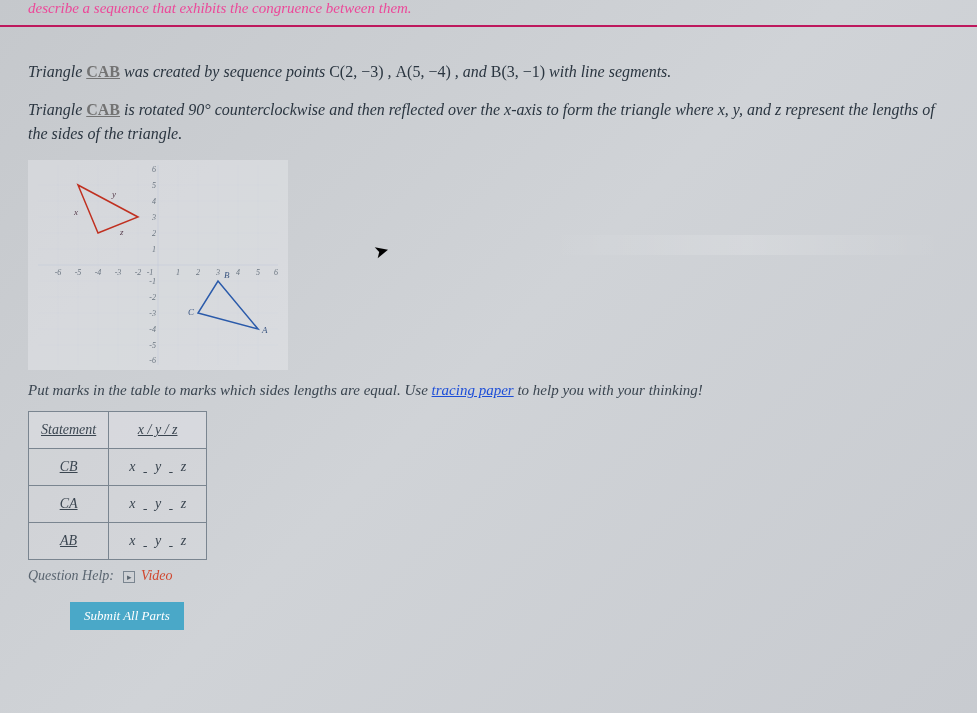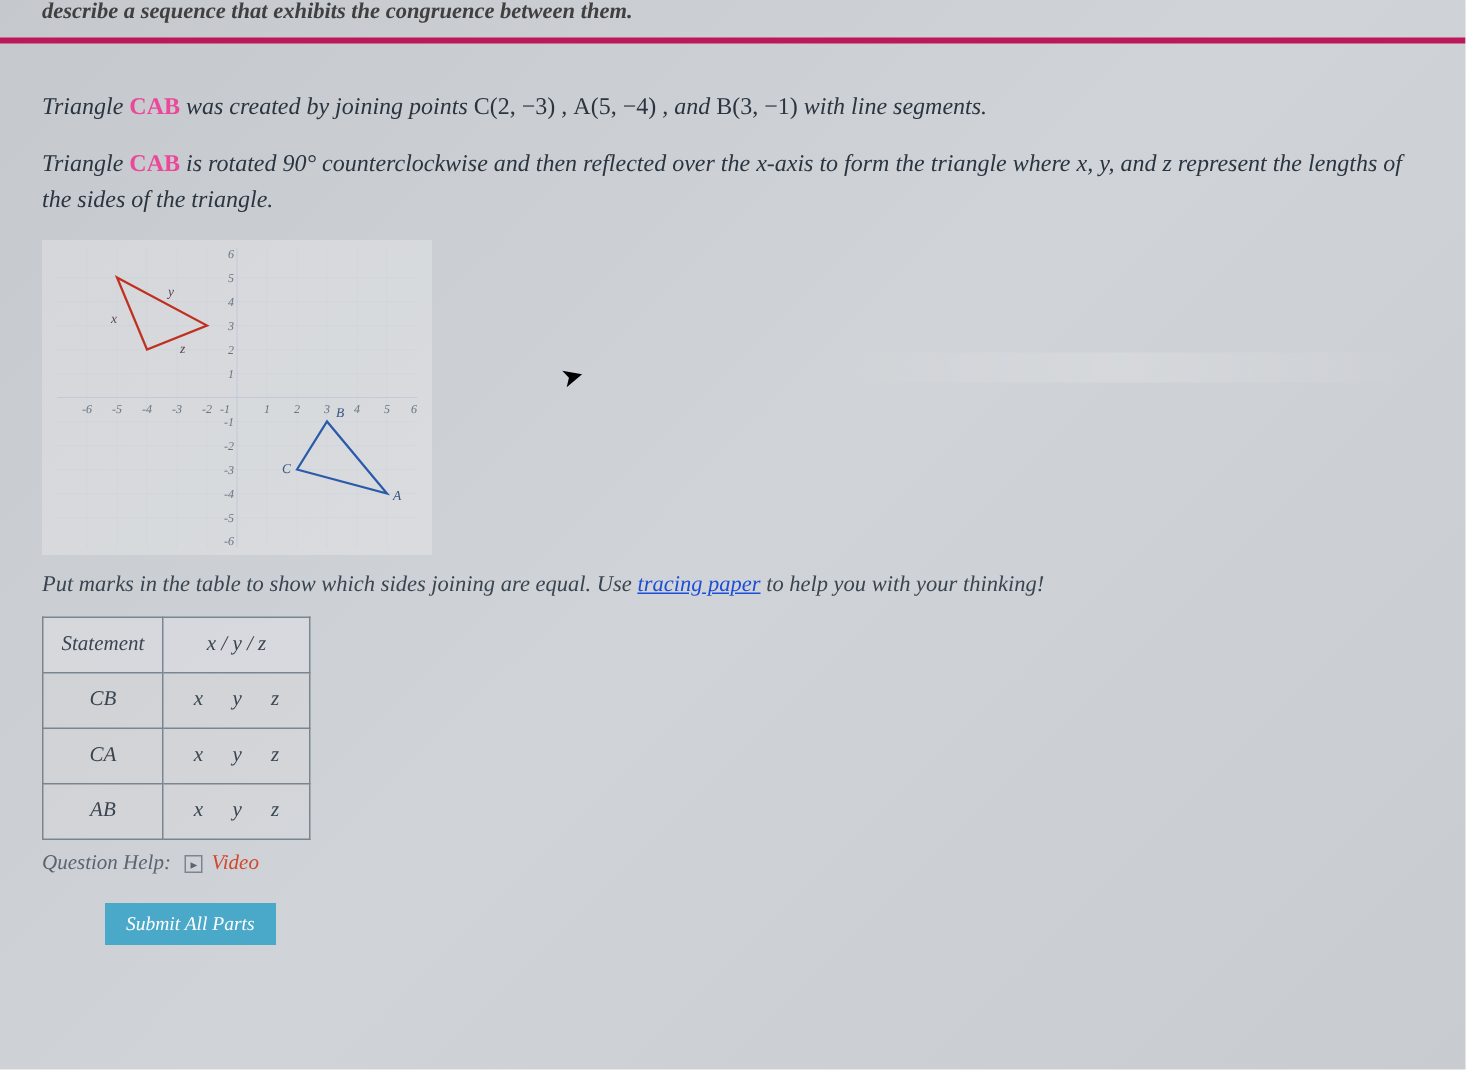--- a/index.html
+++ b/index.html
@@ -11,37 +11,36 @@
     overflow: hidden;
     position: relative;
     color: #2a3540;
   }
   .top-fragment {
     position: absolute;
     top: 0; left: 0; right: 0;
     padding: 0 28px 8px 28px;
     font-style: italic;
     font-size: 15px;
-    color: #404040;
-    border-bottom: 4px solid #be185d;
-    font-weight: bold;
+    color: #ec4899;
+    border-bottom: 2px solid #be185d;
   }
   .content {
     position: absolute;
     top: 40px; left: 0; right: 0;
     padding: 20px 28px 0 28px;
   }
   .problem-text {
     font-style: italic;
     font-size: 16px;
     line-height: 1.5;
     color: #2a3540;
     margin-bottom: 14px;
   }
-  .cab { color: #ec4899; font-weight: bold; font-style: normal; }
+  .cab { color: #737373; font-weight: bold; font-style: normal; text-decoration: underline; }
   .coord { font-style: normal; }
   .graph-area {
     width: 260px;
     height: 210px;
     position: relative;
     margin: 10px 0 10px 0;
     background: rgba(245,245,248,0.3);
   }
   .graph-area svg { position: absolute; top:0; left:0; }
   .cursor {
@@ -69,20 +68,21 @@
     margin-top: 4px;
     background: rgba(255,255,255,0.1);
   }
   table.match th, table.match td {
     border: 1px solid #7a8590;
     padding: 10px 12px;
     font-style: italic;
     font-size: 14px;
     text-align: center;
     color: #3a4550;
+    text-decoration: underline;
   }
   table.match th {
     background: rgba(230,230,235,0.3);
     font-weight: normal;
   }
   .opt-row span {
     display: inline-block;
     margin: 0 8px;
     cursor: pointer;
   }
@@ -118,21 +118,21 @@
   .hazy { position:absolute; top:195px; right:30px; width:400px; height:20px; background: linear-gradient(90deg, transparent, rgba(255,255,255,0.15), transparent); }
 </style>
 </head>
 <body>
 
 <div class="top-fragment">describe a sequence that exhibits the congruence between them.</div>
 
 <div class="content">
 
   <p class="problem-text">
-    <span>Triangle </span><span class="cab">CAB</span><span> was created by joining points </span><span class="coord">C(2, −3)</span><span> , </span><span class="coord">A(5, −4)</span><span> , and </span><span class="coord">B(3, −1)</span><span>  with line segments.</span>
+    <span>Triangle </span><span class="cab">CAB</span><span> was created by sequence points </span><span class="coord">C(2, −3)</span><span> , </span><span class="coord">A(5, −4)</span><span> , and </span><span class="coord">B(3, −1)</span><span>  with line segments.</span>
   </p>
 
   <p class="problem-text">
     <span>Triangle </span><span class="cab">CAB</span><span> is rotated 90° counterclockwise and then reflected over the x-axis to form the triangle where x, y, and z represent the lengths of the sides of the triangle.</span>
   </p>
 
   <div class="graph-area">
     <svg width="260" height="210" viewBox="0 0 260 210">
 
       <g stroke="#a0b0d0" stroke-width="0.5" opacity="0.5">
@@ -205,21 +205,21 @@
         <text x="84" y="37">y</text>
         <text x="92" y="75">z</text>
       </g>
     </svg>
   </div>
 
   <div class="cursor">➤</div>
   <div class="hazy"></div>
 
   <p class="secondary-text">
-    <span>Put marks in the table to show which sides joining are equal. Use </span><span class="tracing-link">tracing paper</span><span> to help you with your thinking!</span>
+    <span>Put marks in the table to marks which sides lengths are equal. Use </span><span class="tracing-link">tracing paper</span><span> to help you with your thinking!</span>
   </p>
 
   <table class="match">
     <tbody>
         <tr>
       <th>Statement</th>
       <th>x  /  y  /  z</th>
     </tr>
     <tr>
       <td>CB</td>

